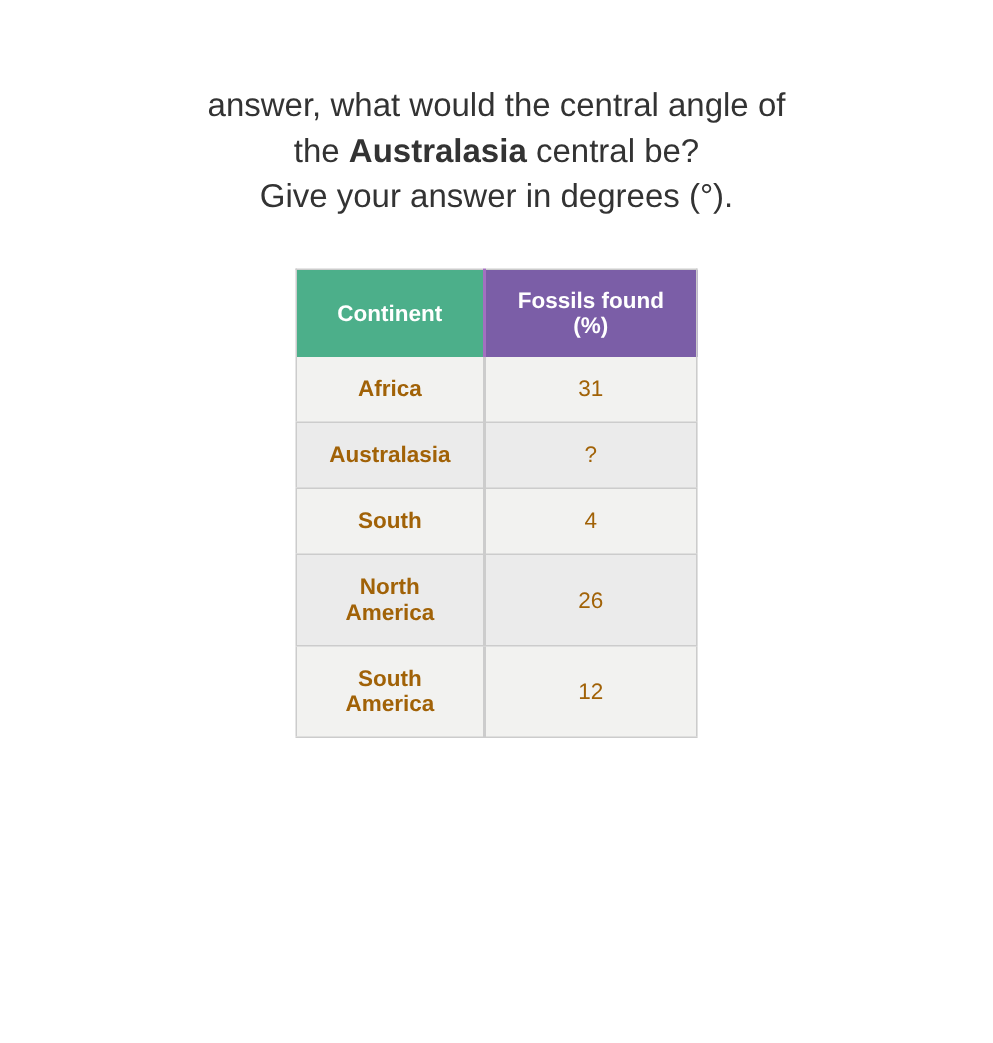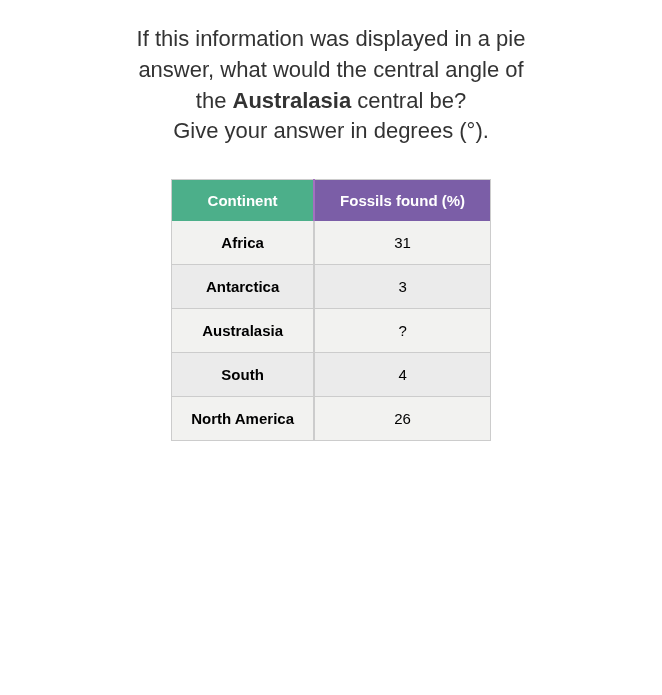--- a/index.html
+++ b/index.html
@@ -25,21 +25,21 @@
       color: #333333;
       line-height: 1.4;
       margin-bottom: 32px;
     }
 
     .question-text strong {
       font-weight: bold;
     }
 
     .table-container {
-      width: 320px;
+      width: 268px;
     }
 
     table {
       width: 100%;
       border-collapse: collapse;
       border: 1.5px solid #cccccc;
     }
 
     thead tr {
       background: linear-gradient(to right, #4caf8a, #7b5ea7);
@@ -68,62 +68,62 @@
     }
 
     tbody tr:nth-child(even) {
       background-color: #ebebeb;
     }
 
     tbody td {
       padding: 13px 12px;
       text-align: center;
       font-size: 15px;
-      color: #000000;
+      color: #a16207;
     }
 
     tbody td:first-child {
       font-weight: bold;
       border-right: 2px solid #cccccc;
     }
   </style>
 </head>
 <body>
 
 <div class="question-text">
-  <span>If this information was displayed in a pie</span><br>
+  <br>
   <span>answer, what would the central angle of</span><br>
   <span>the </span><strong>Australasia</strong><span> central be?</span><br>
   <span>Give your answer in degrees (°).</span>
 </div>
 
 <div class="table-container">
   <table>
     <thead>
       <tr>
         <th>Continent</th>
         <th>Fossils found (%)</th>
       </tr>
     </thead>
     <tbody id="table-body">
     <tr>
           <td>Africa</td>
           <td>31</td>
         </tr>
         <tr>
-          <td>Antarctica</td>
-          <td>3</td>
-        </tr>
-        <tr>
           <td>Australasia</td>
           <td>?</td>
         </tr>
         <tr>
           <td>South</td>
           <td>4</td>
         </tr>
         <tr>
           <td>North America</td>
           <td>26</td>
         </tr>
+        <tr>
+          <td>South America</td>
+          <td>12</td>
+        </tr>
       </tbody>
   </table>
 </div>
 
 </body></html>

